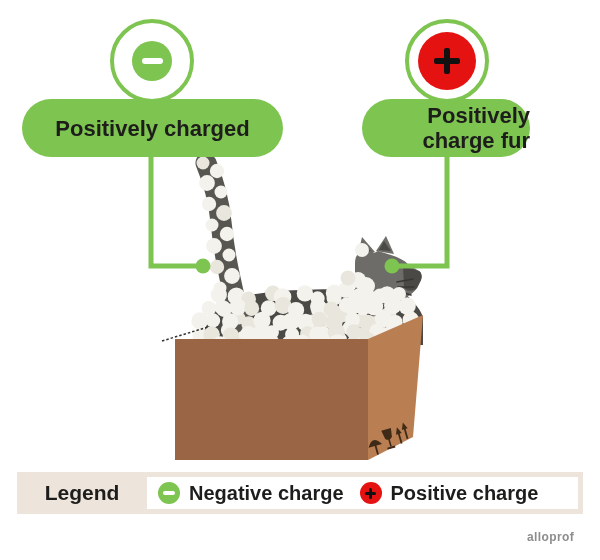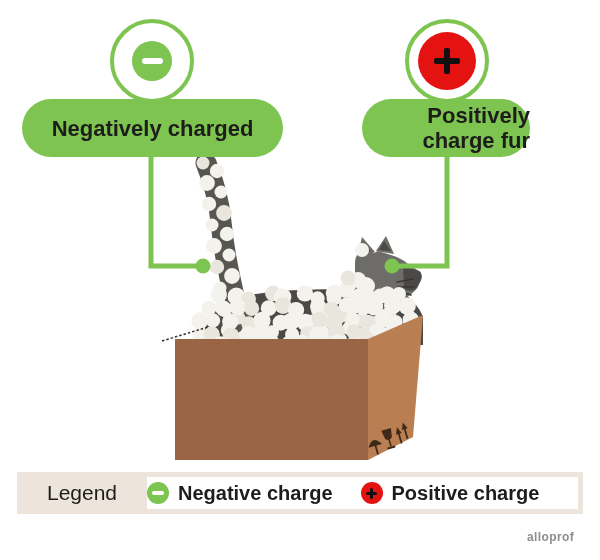--- a/index.html
+++ b/index.html
@@ -45,23 +45,23 @@
   .plus::before{content:"";position:absolute;left:0;top:9.75px;width:26px;height:6.5px;background:#111;border-radius:2px;}
   .plus::after{content:"";position:absolute;left:9.75px;top:0;width:6.5px;height:26px;background:#111;border-radius:2px;}
   .plus.small{width:11px;height:11px;}
   .plus.small::before{left:0;top:4px;width:11px;height:3px;border-radius:1.5px;}
   .plus.small::after{left:4px;top:0;width:3px;height:11px;border-radius:1.5px;}
 
   
   .legend{position:absolute;left:17px;top:472px;width:566px;height:42px;background:var(--legendBg);
           display:flex;align-items:stretch;z-index:2;}
   .legend-title{width:130px;display:flex;align-items:center;justify-content:center;
-                font-size:21px;font-weight:normal;color:var(--ink);}
+                font-size:21px;font-weight:bold;color:var(--ink);}
   .legend-panel{flex:1;margin:5px 5px 5px 0;background:#fff;display:flex;align-items:center;
-                padding-left:0;gap:28px;}
+                padding-left:11px;gap:16px;}
   .legend-item{display:flex;align-items:center;gap:9px;font-size:20px;font-weight:bold;color:var(--ink);}
   .mini{width:22px;height:22px;border-radius:50%;flex:none;display:flex;align-items:center;justify-content:center;}
   .mini.green{background:var(--green);}
   .mini.red{background:var(--red);}
 
   .watermark{position:absolute;left:527px;top:530px;font-size:12px;font-weight:bold;
              color:var(--watermarkColor);letter-spacing:0.4px;z-index:2;}
 </style>
 </head>
 <body>
@@ -229,21 +229,21 @@
       <polygon points="404,435 410,435 407,428"></polygon>
     </g>
 
     <polyline class="connector" points="151,157 151,266 203,266"></polyline>
     <polyline class="connector" points="447,157 447,266 392,266"></polyline>
     <circle class="marker" cx="203" cy="266" r="7.5"></circle>
     <circle class="marker" cx="392" cy="266" r="7.5"></circle>
   </svg>
 
   <div class="pill neg">
-    <div>Negatively charged</div>
+    <div>Positively charged</div>
   </div>
   <div class="pill pos">
     <div>Positively</div>
     <div>charge fur</div>
   </div>
 
   <div class="badge neg">
     <span class="badge-core green">
       <span class="hbar"></span>
     </span>

